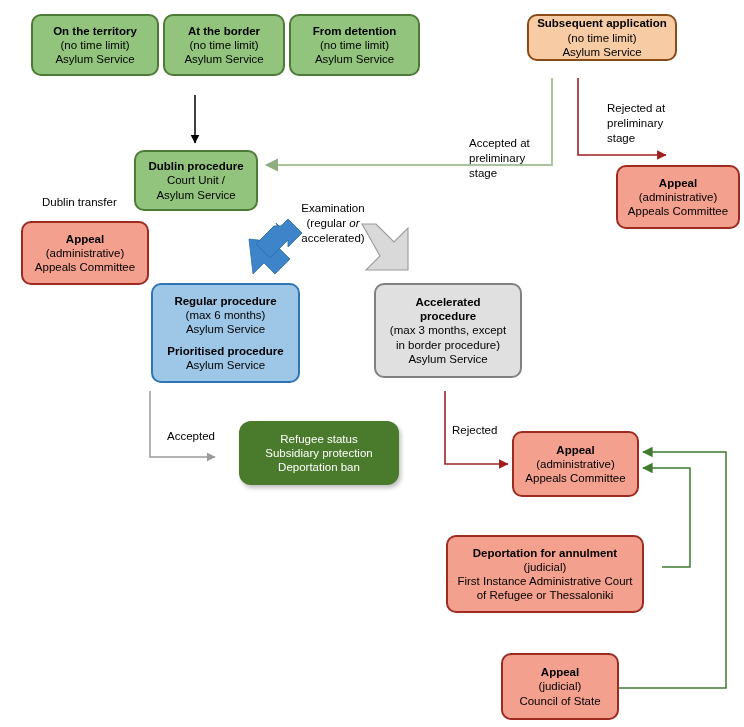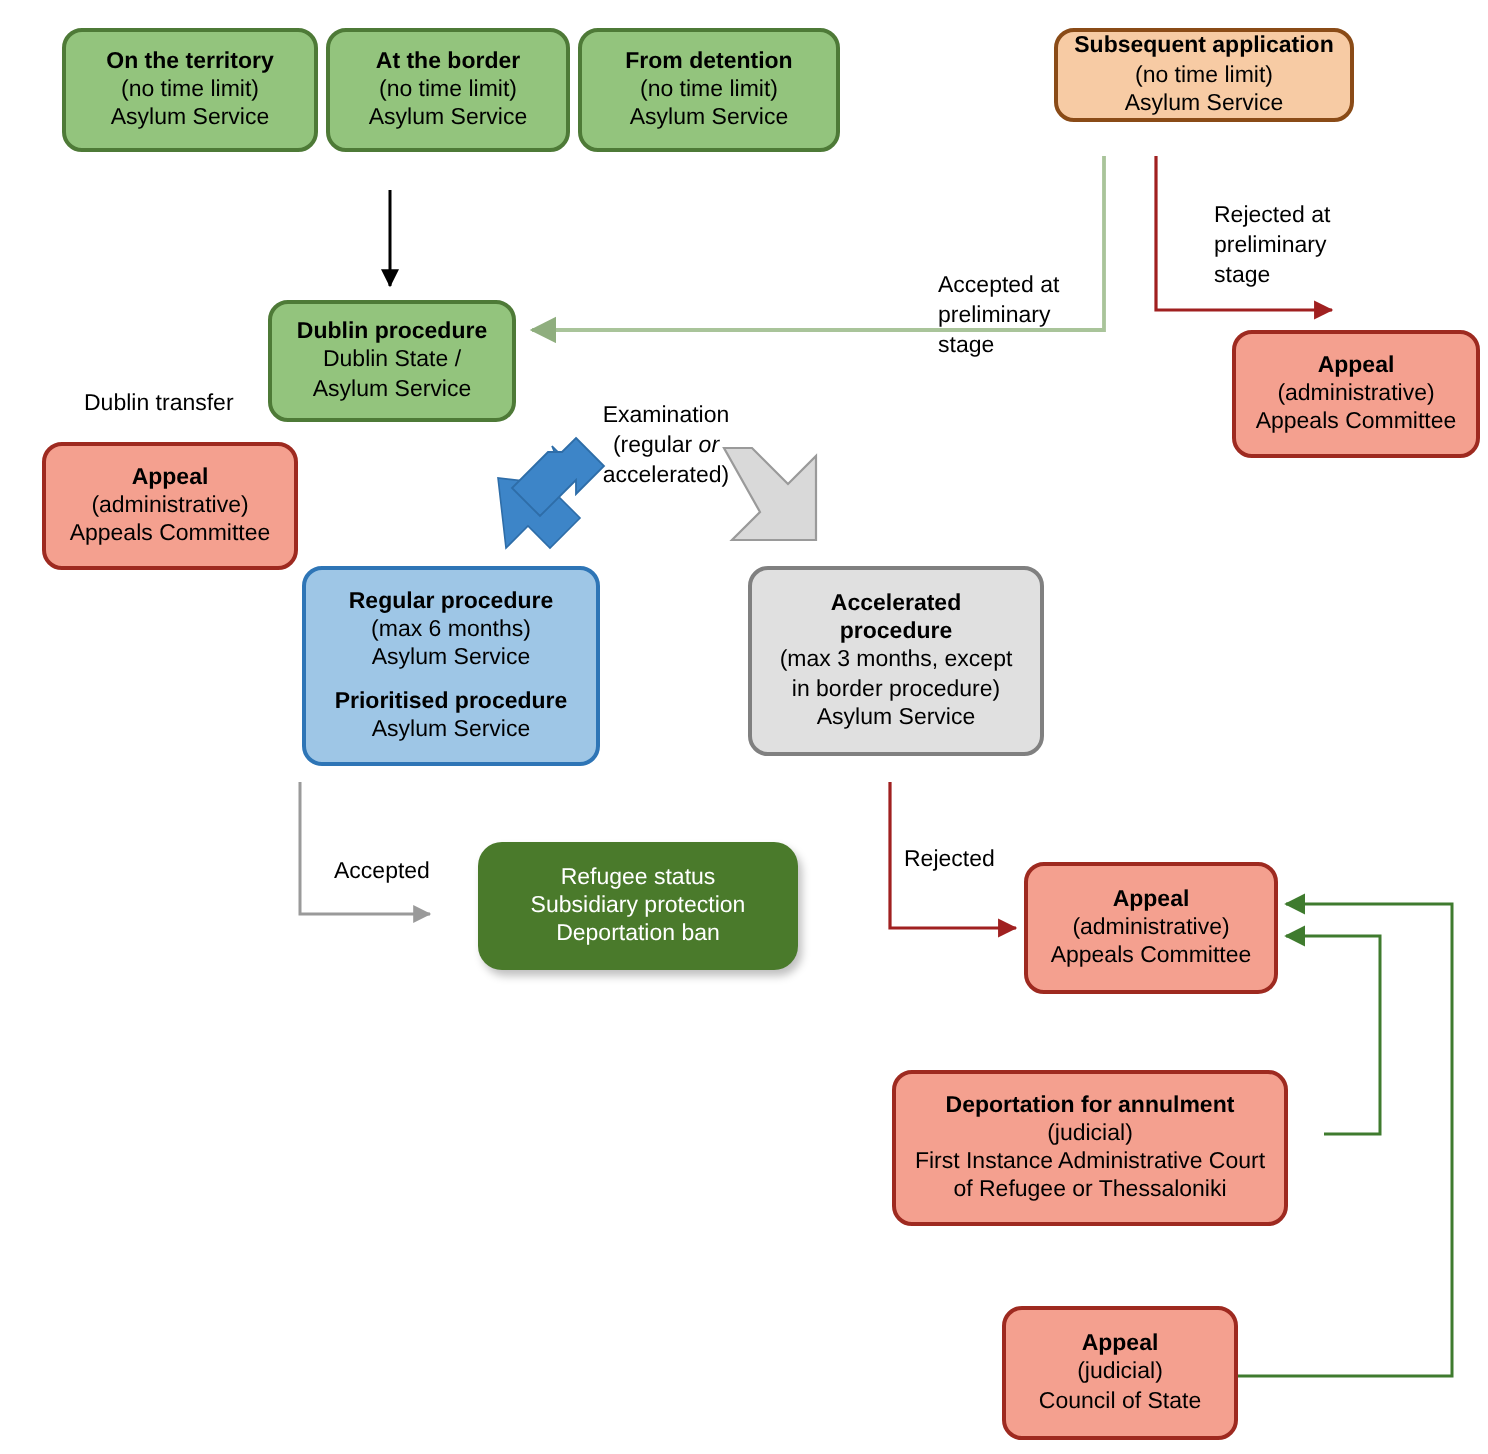--- a/index.html
+++ b/index.html
@@ -160,21 +160,21 @@
   </div>
 
   <div class="node orange" style="left:527px; top:14px; width:150px; height:47px;">
     <div class="ttl ln">Subsequent application</div>
     <div class="ln">(no time limit)</div>
     <div class="ln">Asylum Service</div>
   </div>
 
   <div class="node green" style="left:134px; top:150px; width:124px; height:61px;">
     <div class="ttl ln">Dublin procedure</div>
-    <div class="ln">Dublin State /</div>
+    <div class="ln">Court Unit /</div>
     <div class="ln">Asylum Service</div>
   </div>
 
   <div class="node red" style="left:21px; top:221px; width:128px; height:64px;">
     <div class="ttl ln">Appeal</div>
     <div class="ln">(administrative)</div>
     <div class="ln">Appeals Committee</div>
   </div>
 
   <div class="node red" style="left:616px; top:165px; width:124px; height:64px;">

